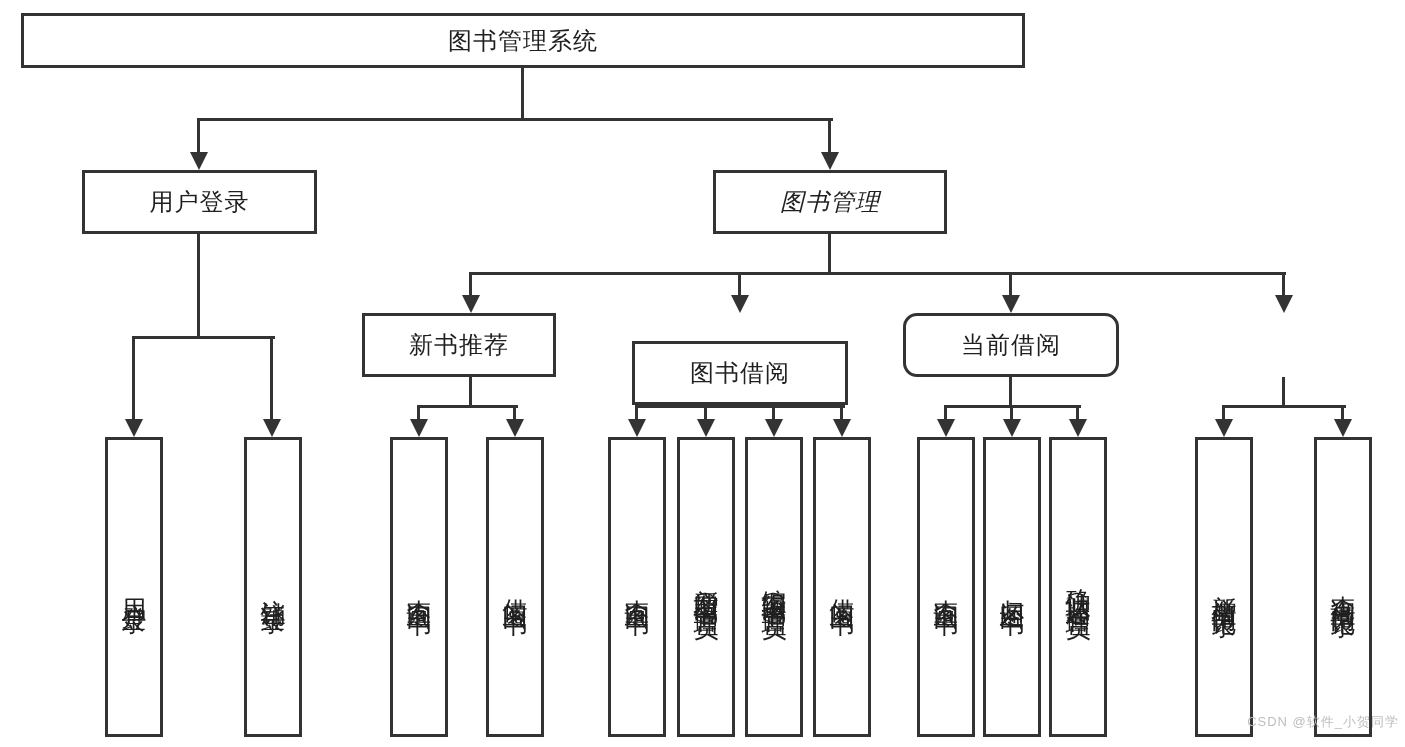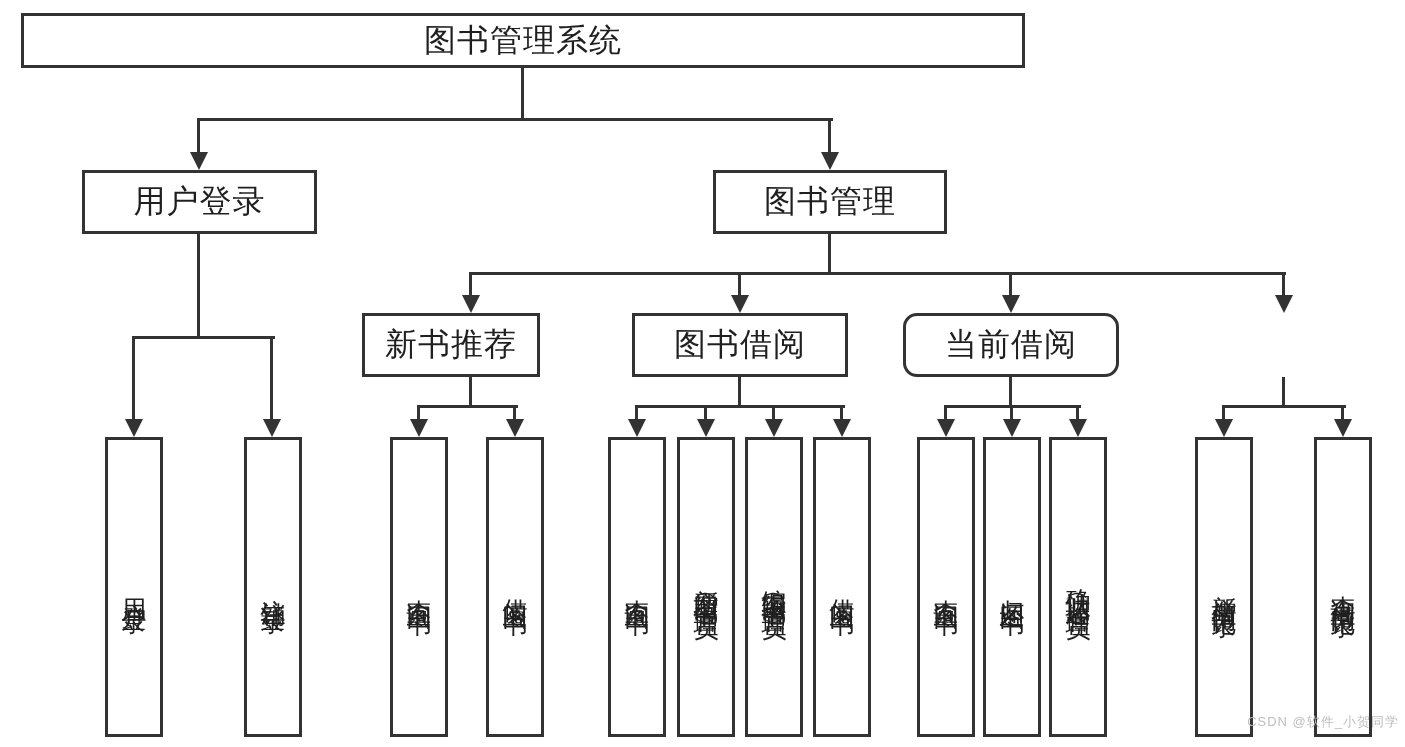--- a/index.html
+++ b/index.html
@@ -22,21 +22,21 @@
     position:absolute;
     box-sizing:border-box;
     border:3px solid var(--line);
     background:#fff;
     display:flex;
     align-items:center;
     justify-content:center;
     color:var(--text);
     z-index:2;
   }
-  .hbox{font-size:32px;letter-spacing:1px;}
+  .hbox{font-size:24px;letter-spacing:1px;}
   .root-box{left:21px;top:13px;width:1004px;height:55px;}
   .lv2-box{top:170px;height:64px;}
   .lv3-box{top:313px;width:216px;height:64px;}
   .leaf{top:437px;width:58px;height:300px;}
   .vtext{
     writing-mode:vertical-rl;
     text-orientation:mixed;
     font-size:25px;
     letter-spacing:4px;
     line-height:1.15;
@@ -113,28 +113,28 @@
   <div class="arrow" style="left:1215px;top:405px;height:32px;"></div>
   <div class="arrow" style="left:1334px;top:405px;height:32px;"></div>
 
   <div class="box hbox root-box">
     <span>图书管理系统</span>
   </div>
 
   <div class="box hbox lv2-box" style="left:82px;width:235px;">
     <span>用户登录</span>
   </div>
-  <div class="box hbox lv2-box" style="left:713px;width:234px;">
+  <div class="box hbox lv2-box" style="left:713px;width:234px;font-style:italic;">
     <span>图书管理</span>
   </div>
 
-  <div class="box hbox lv3-box" style="left:362px;width:178px;">
+  <div class="box hbox lv3-box" style="left:362px;width:194px;">
     <span>新书推荐</span>
   </div>
-  <div class="box hbox lv3-box" style="left:632px;">
+  <div class="box hbox lv3-box" style="left:632px;margin-top:28px;">
     <span>图书借阅</span>
   </div>
   <div class="box hbox lv3-box" style="left:903px;border-radius:14px;">
     <span>当前借阅</span>
   </div>
 
   <div class="box leaf" style="left:105px;">
     <span class="vtext">用户登录</span>
   </div>
   <div class="box leaf" style="left:244px;">

